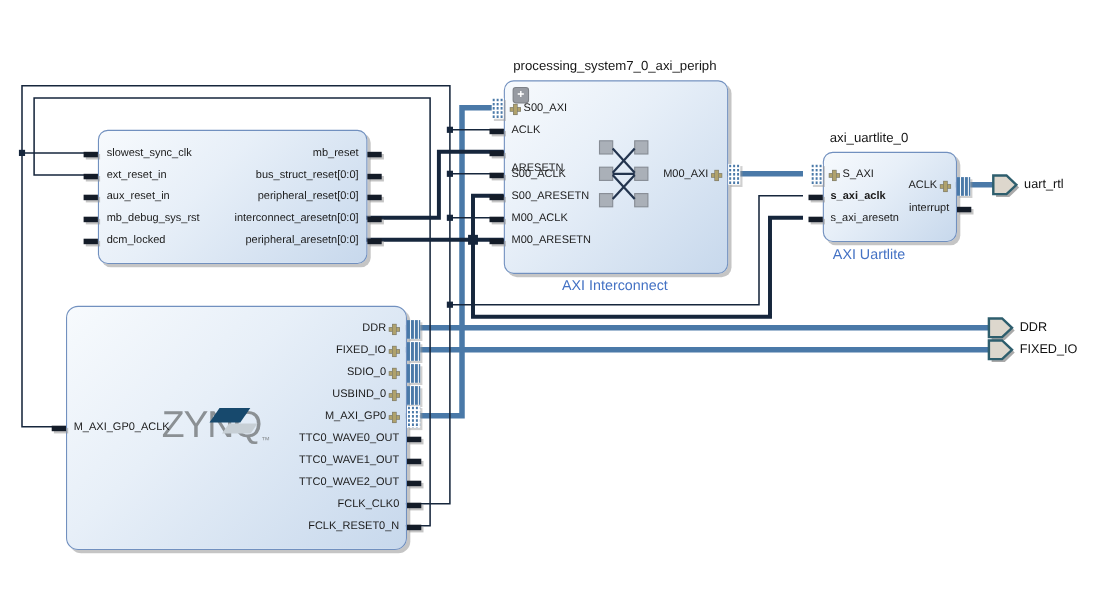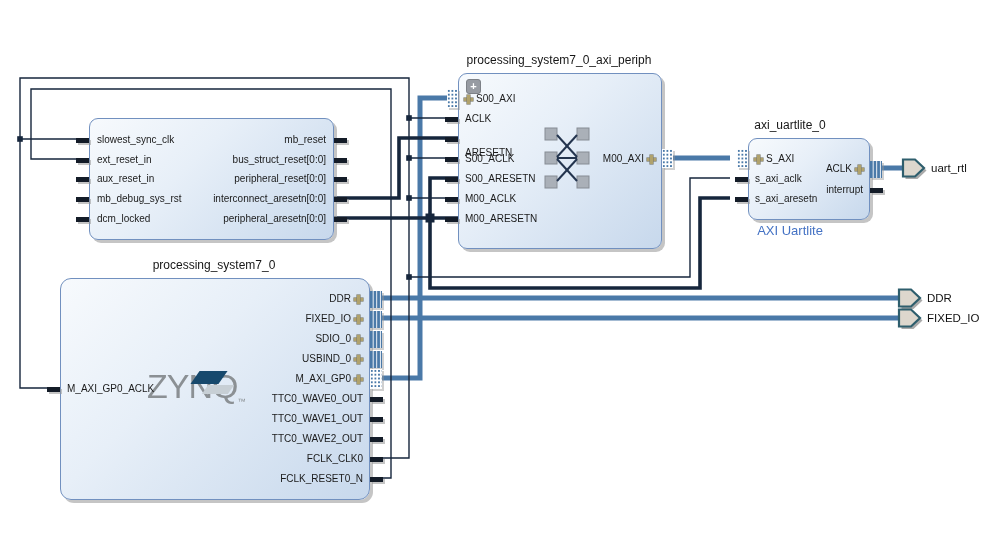--- a/index.html
+++ b/index.html
@@ -103,21 +103,20 @@
     <div class="stub" style="left:-14px;top:57.5px;"></div>
     <div class="stub" style="left:-14px;top:77.5px;"></div>
     <div class="stub" style="left:-14px;top:97.5px;"></div>
     <div class="stub" style="right:-14px;top:18.5px;"></div>
     <div class="stub" style="right:-14px;top:38.5px;"></div>
     <div class="stub" style="right:-14px;top:57.5px;"></div>
     <div class="stub" style="right:-14px;top:77.5px;"></div>
     <div class="stub" style="right:-14px;top:97.5px;"></div>
   </div>
 
-  <div class="btitle" style="left:60px;top:258px;width:308px;">processing_system7_0</div>
   <div class="block" style="left:60px;top:278px;width:308px;height:220px;border-radius:11px;">
     <div class="zlogo"><span>ZYNQ</span><span class="tm">™</span></div>
     <div class="apar dark"></div>
     <div class="apar light"></div>
     <div class="plabel" style="left:6px;top:103px;">M_AXI_GP0_ACLK</div>
     <div class="stub" style="left:-14px;top:107.5px;"></div>
 
     <div class="plabel r iface" style="right:6px;top:13px;">
         <span>DDR</span>
         <span class="plus">
@@ -213,31 +212,32 @@
       </div>
     <div class="ipin" style="left:-12px;top:15px;"></div>
     <div class="stub" style="left:-14px;top:42.5px;"></div>
     <div class="stub" style="left:-14px;top:62.5px;"></div>
     <div class="stub" style="left:-14px;top:82.5px;"></div>
     <div class="stub" style="left:-14px;top:102.5px;"></div>
     <div class="stub" style="left:-14px;top:122.5px;"></div>
     <div class="stub" style="left:-14px;top:142.5px;"></div>
     <div class="ipin" style="right:-12px;top:75px;"></div>
   </div>
+  <div class="bcaption" style="left:458px;top:252px;width:202px;">AXI Interconnect</div>
 
   <div class="btitle" style="left:730px;top:118px;width:120px;">axi_uartlite_0</div>
   <div class="block" style="left:748px;top:138px;width:120px;height:80px;">
     <div class="plabel iface" style="left:5px;top:13px;">
         <span class="plus">
           <i class="ph"></i>
           <i class="pv"></i>
         </span>
         <span>S_AXI</span>
       </div>
-    <div class="plabel" style="left:6px;top:33px;">s_axi_aclk</div>
+    <div class="plabel" style="left:6px;top:33px;font-weight:bold;">s_axi_aclk</div>
     <div class="plabel" style="left:6px;top:53px;">s_axi_aresetn</div>
     <div class="plabel r iface" style="right:5px;top:23px;">
         <span>ACLK</span>
         <span class="plus">
           <i class="ph"></i>
           <i class="pv"></i>
         </span>
       </div>
     <div class="plabel r" style="right:6px;top:44px;">interrupt</div>
     <div class="ipin" style="left:-12px;top:10px;"></div>

